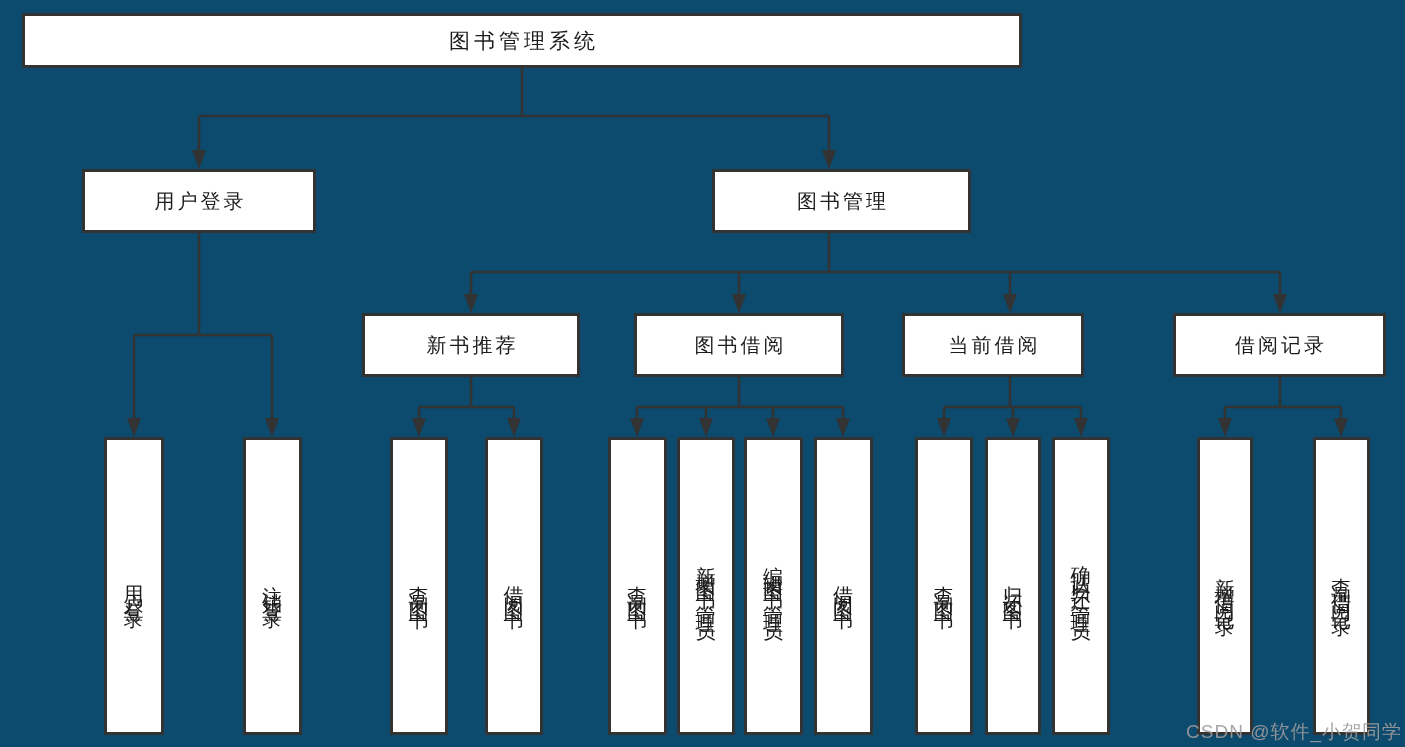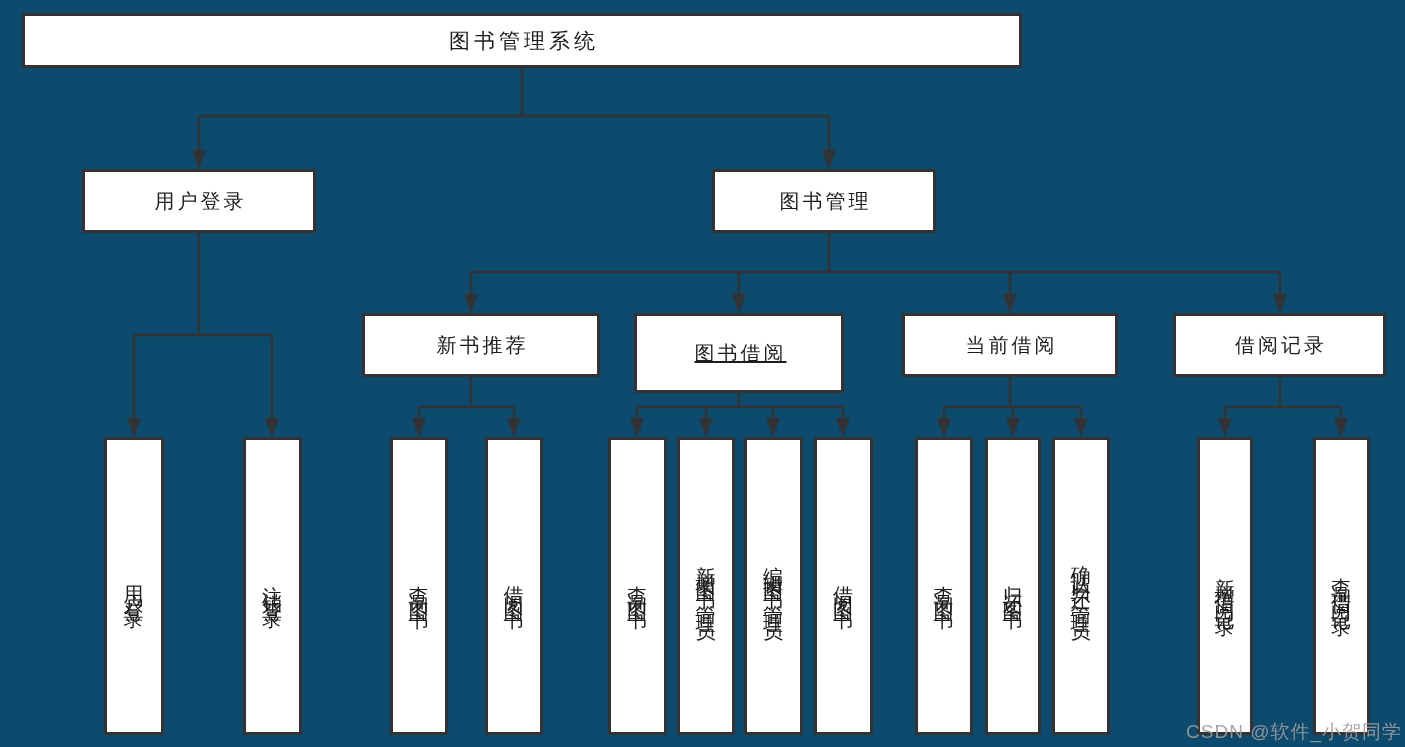--- a/index.html
+++ b/index.html
@@ -131,25 +131,25 @@
       <polygon points="1006,418 1020,418 1013,437"></polygon>
       <polygon points="1074,418 1088,418 1081,437"></polygon>
       <polygon points="1218,418 1232,418 1225,437"></polygon>
       <polygon points="1334,418 1348,418 1341,437"></polygon>
     </g>
   </svg>
 
   <div class="node h-node root-node" style="left:22px; top:13px; width:1000px; height:55px;">图书管理系统</div>
 
   <div class="node h-node" style="left:82px; top:169px; width:234px; height:64px;">用户登录</div>
-  <div class="node h-node" style="left:712px; top:169px; width:224px; height:64px;">图书管理</div>
+  <div class="node h-node" style="left:712px; top:169px; width:259px; height:64px;">图书管理</div>
 
-  <div class="node h-node" style="left:362px; top:313px; width:238px; height:64px;text-align:center;">新书推荐</div>
-  <div class="node h-node" style="left:634px; top:313px; width:210px; height:80px;text-decoration:underline;">图书借阅</div>
-  <div class="node h-node" style="left:902px; top:313px; width:216px; height:64px;">当前借阅</div>
+  <div class="node h-node" style="left:362px; top:313px; width:218px; height:64px;text-align:center;">新书推荐</div>
+  <div class="node h-node" style="left:634px; top:313px; width:210px; height:64px;">图书借阅</div>
+  <div class="node h-node" style="left:902px; top:313px; width:182px; height:64px;">当前借阅</div>
   <div class="node h-node" style="left:1173px; top:313px; width:213px; height:64px;">借阅记录</div>
 
   <div class="node leaf-node" style="left:104px; top:437px; width:60px; height:298px;">用户登录</div>
   <div class="node leaf-node" style="left:243px; top:437px; width:59px; height:298px;">注销登录</div>
 
   <div class="node leaf-node" style="left:390px; top:437px; width:58px; height:298px;">查询图书</div>
   <div class="node leaf-node" style="left:485px; top:437px; width:58px; height:298px;">借阅图书</div>
 
   <div class="node leaf-node" style="left:608px; top:437px; width:59px; height:298px;">查询图书</div>
   <div class="node leaf-node" style="left:677px; top:437px; width:58px; height:298px;">新增图书（管理员）</div>

